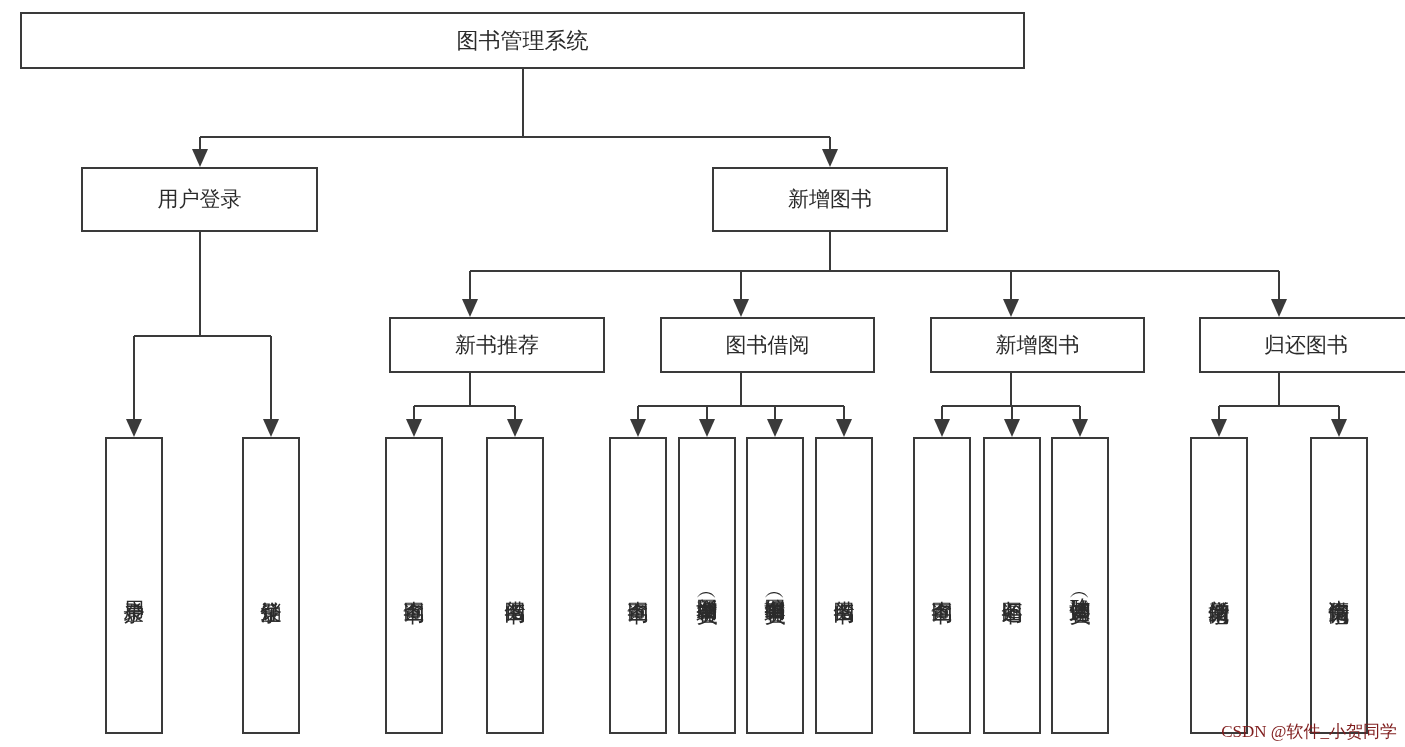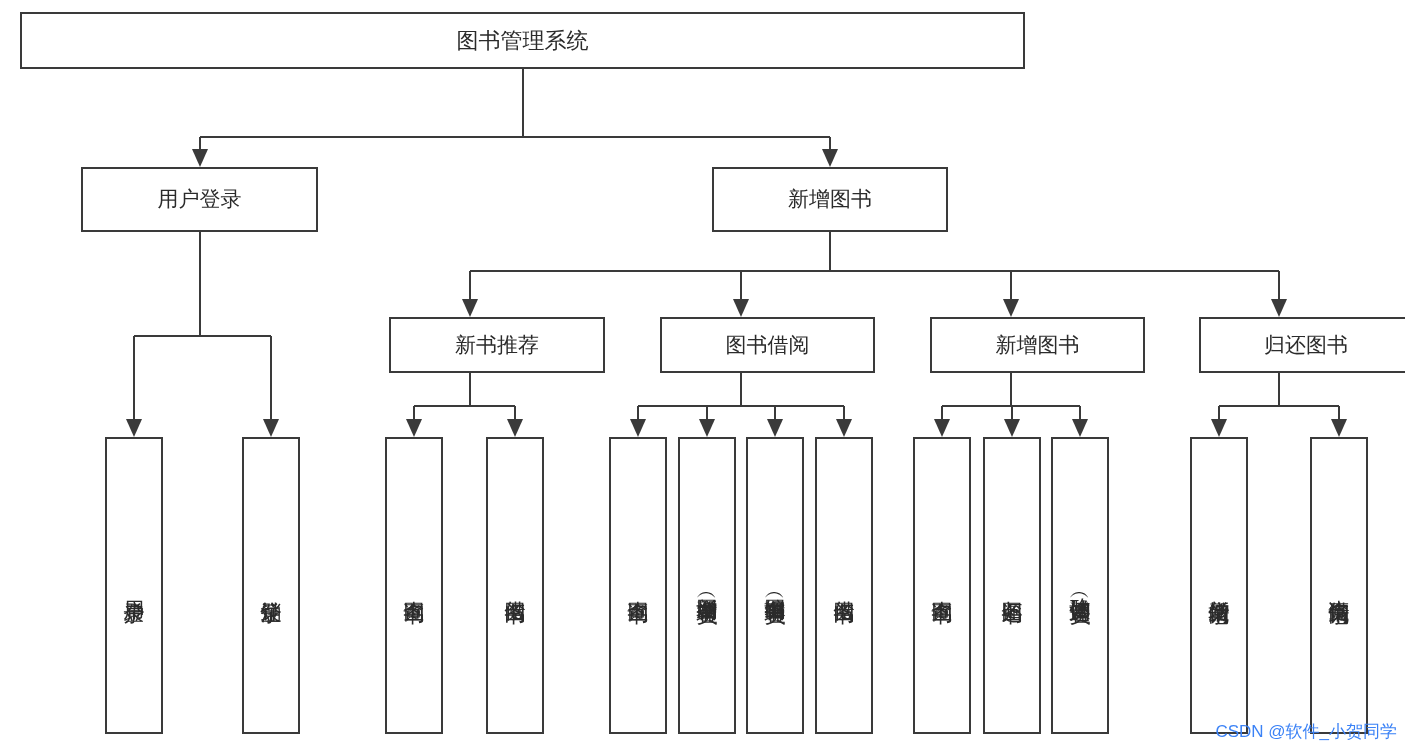--- a/index.html
+++ b/index.html
@@ -69,23 +69,23 @@
     border-left: 8px solid transparent;
     border-right: 8px solid transparent;
     border-top: 18px solid #3a3a3a;
   }
   
   #watermark {
     position: absolute;
     right: 8px;
     bottom: 4px;
     font-size: 17px;
-    color: #3b82f6;
+    color: #7f1d1d;
     white-space: nowrap;
-    font-family: Liberation Sans, sans-serif;
+    font-family: Liberation Serif, serif;
   }
 </style>
 </head>
 <body>
 
 <div id="canvas">
 
   <div id="connectors">
       <div class="conn vline" style="left: 521.5px; top: 69px; height: 68px; background: rgb(58, 58, 58);"></div>
       <div class="conn hline" style="left: 199.5px; top: 136px; width: 630.5px; background: rgb(58, 58, 58);"></div>

